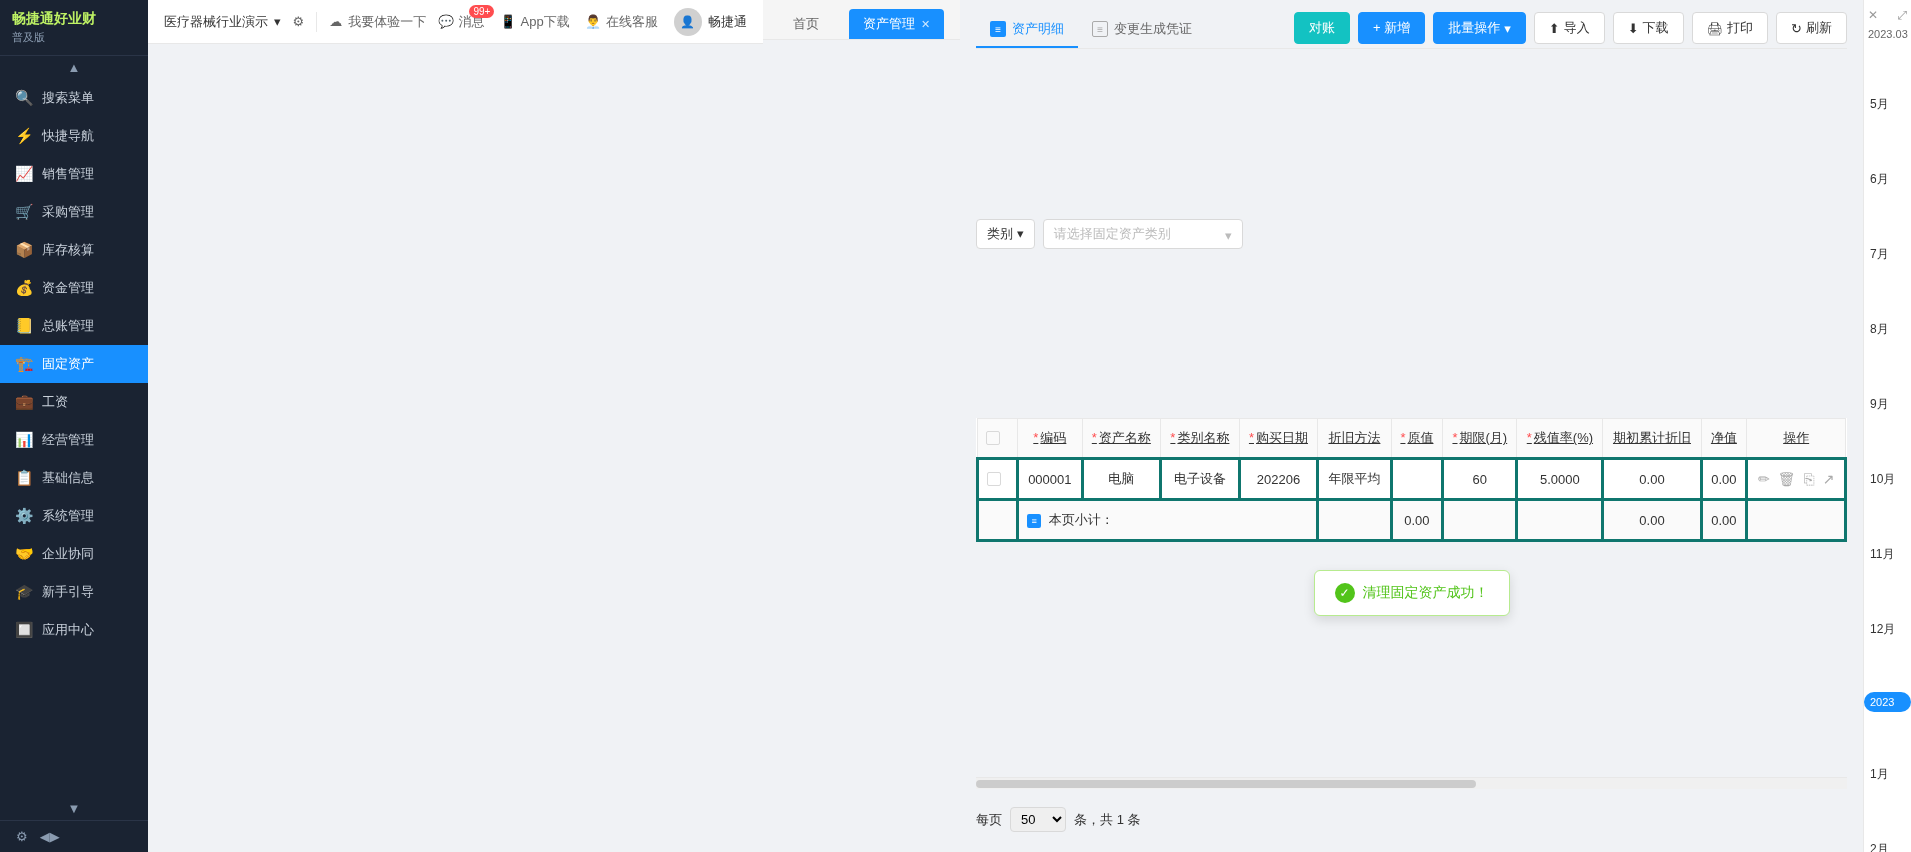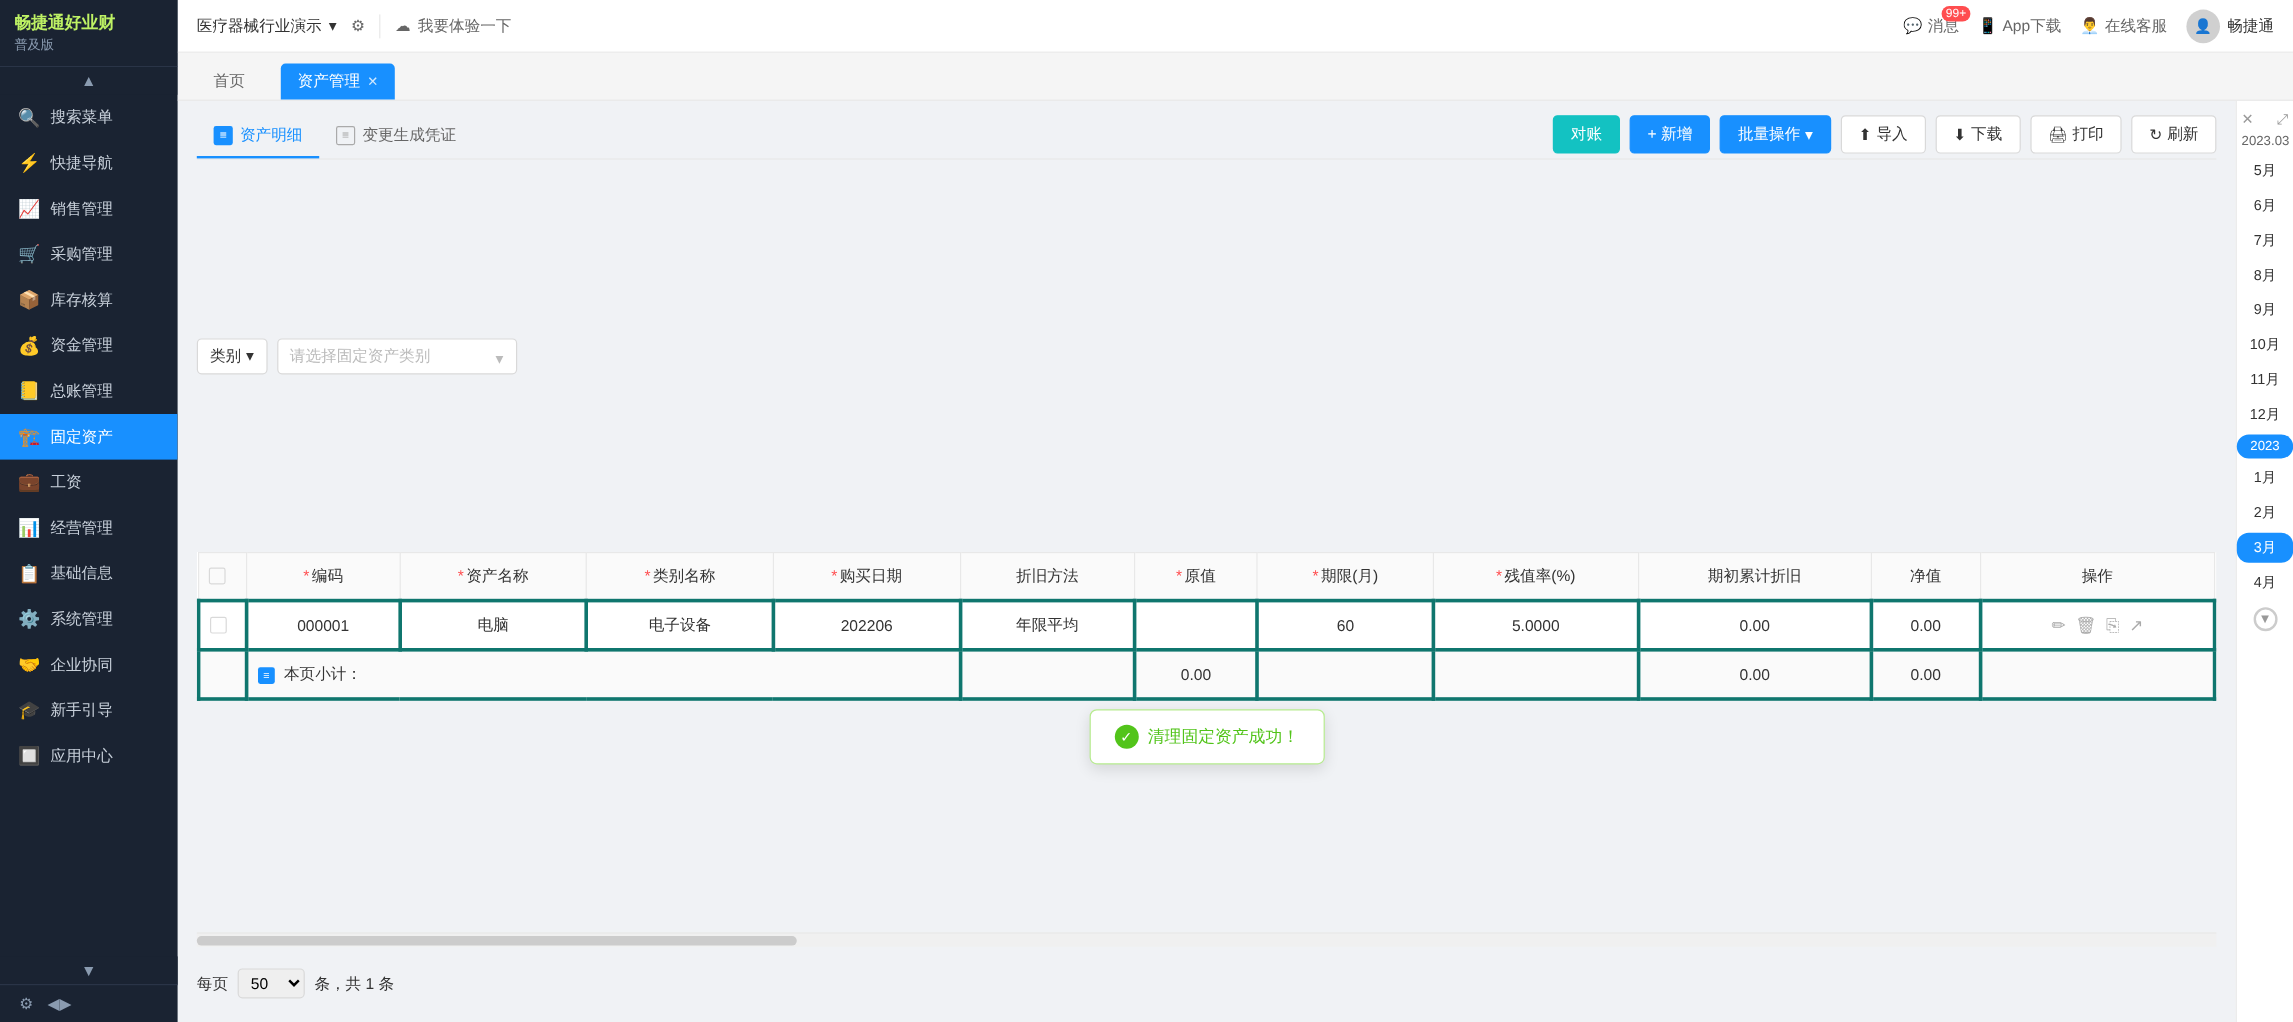--- a/index.html
+++ b/index.html
@@ -70,21 +70,21 @@
       align-items: center;
       gap: 12px;
       border-top: 1px solid #2a3447;
       color: #8a9bb0;
     }
 
     
     .main {
       flex: 1;
       display: flex;
-      flex-direction: column;
+      flex-direction: row;
       overflow: hidden;
     }
 
     
     .topbar {
       background: #fff;
       height: 44px;
       display: flex;
       align-items: center;
       padding: 0 16px;
@@ -326,20 +326,21 @@
       font-size: 13px;
     }
     thead th {
       background: #fafafa;
       padding: 10px 8px;
       text-align: center;
       border: 1px solid #e8e8e8;
       color: #333;
       font-weight: normal;
       white-space: nowrap;
+      text-decoration: underline;
     }
     thead th .required {
       color: #ff4d4f;
       margin-right: 2px;
     }
     tbody td {
       padding: 10px 8px;
       text-align: center;
       border: 3px solid #0f766e;
       color: #333;
@@ -451,21 +452,21 @@
       padding: 2px 4px;
       width: 100%;
       text-align: center;
     }
     .month-item {
       font-size: 12px;
       color: #333;
       padding: 4px 6px;
       cursor: pointer;
       width: 100%;
-      text-align: center;
+      margin-top: 46px;
     }
     .month-item.current {
       background: #1890ff;
       color: #fff;
       border-radius: 10px;
     }
     .month-item.year-badge {
       background: #1890ff;
       color: #fff;
       border-radius: 10px;

